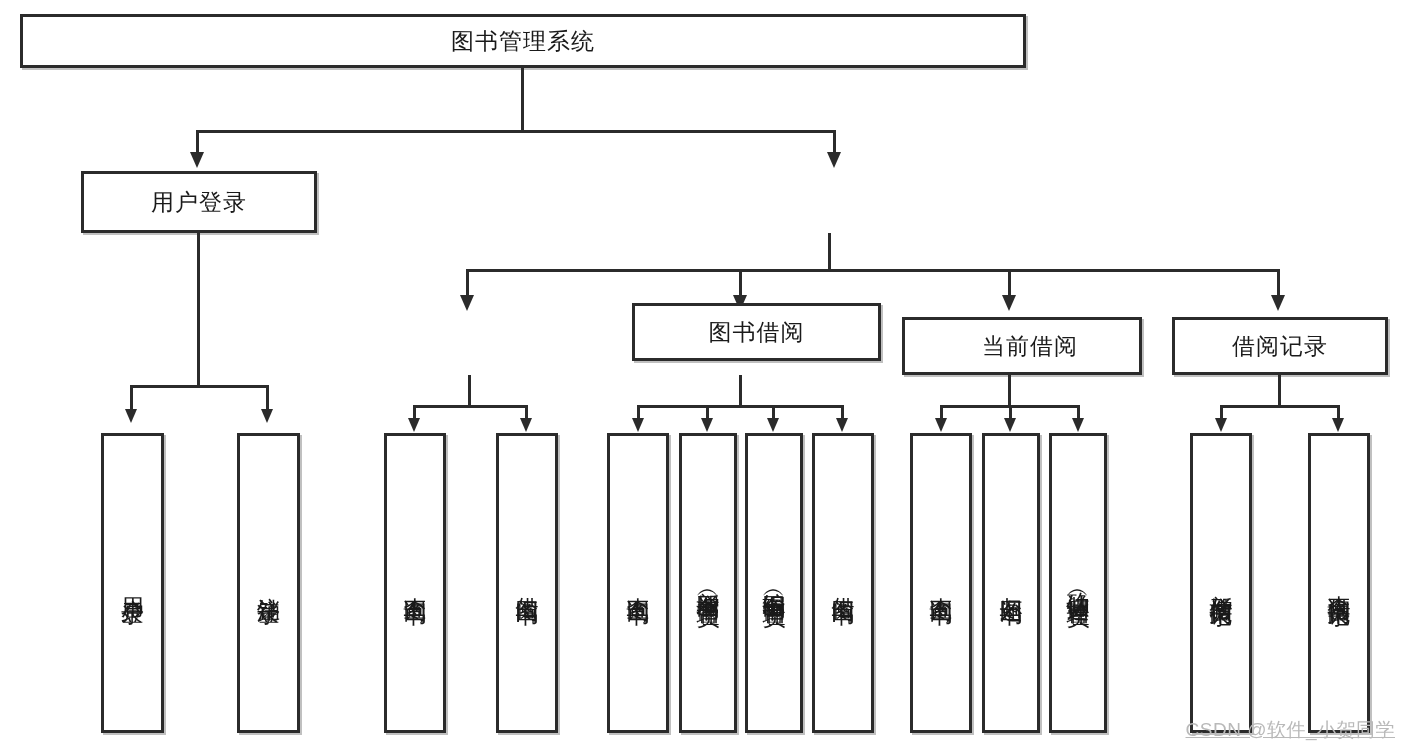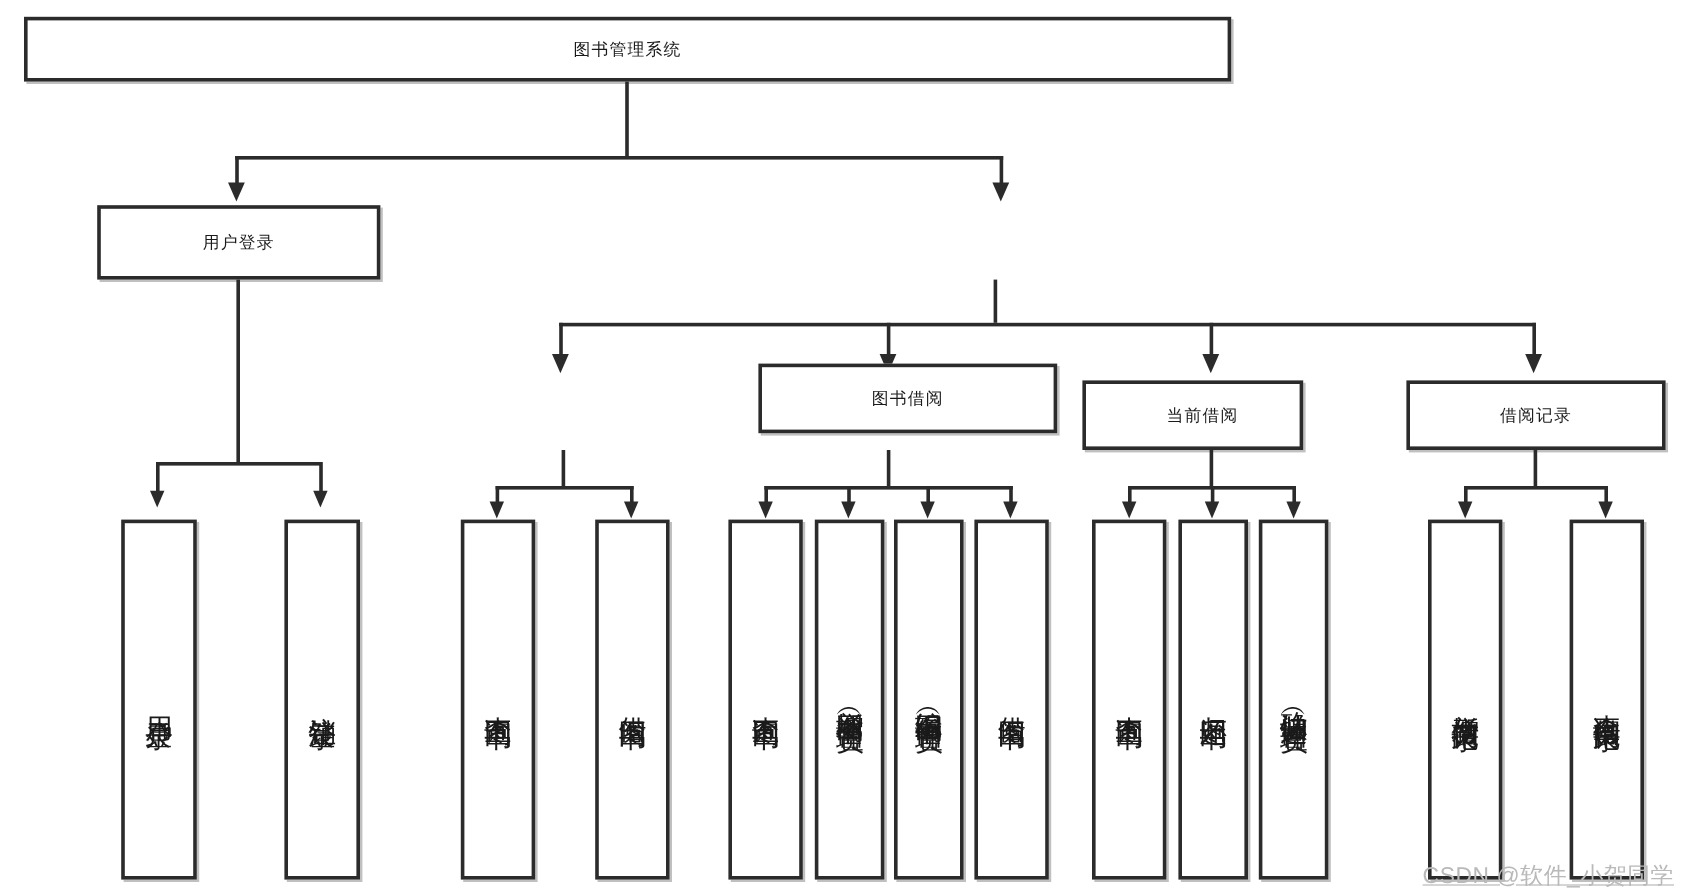--- a/index.html
+++ b/index.html
@@ -26,21 +26,21 @@
     display: flex;
     align-items: center;
     justify-content: center;
     color: #1a1a1a;
     box-shadow: 2px 2px 0 rgba(140,140,140,0.55);
   }
   .node.root {
     border-width: 3px;
   }
   .node .lbl-h {
-    font-size: 14px;
+    font-size: 23px;
     line-height: 1.15;
     letter-spacing: 1px;
     white-space: nowrap;
     text-align: center;
   }
   .node.leaf {
     border-width: 3px;
     align-items: center;
     justify-content: center;
     padding: 6px 0;
@@ -129,21 +129,21 @@
 
   <div class="conn vline" style="left:1008px; top:269px; width:3px; height:28px;"></div>
   <div class="arrow" style="left:1002px; top:295px;"></div>
 
   <div class="conn vline" style="left:1277px; top:269px; width:3px; height:28px;"></div>
   <div class="arrow" style="left:1271px; top:295px;"></div>
 
   <div class="node" style="left:632px; top:303px; width:249px; height:58px;">
     <span class="lbl-h">图书借阅</span>
   </div>
-  <div class="node" style="left:902px; top:317px; width:184px; height:58px;padding-left:16px;">
+  <div class="node" style="left:902px; top:317px; width:240px; height:58px;padding-left:16px;">
     <span class="lbl-h">当前借阅</span>
   </div>
   <div class="node" style="left:1172px; top:317px; width:216px; height:58px;">
     <span class="lbl-h">借阅记录</span>
   </div>
 
   <div class="conn vline" style="left:468px; top:375px; width:3px; height:30px;"></div>
   <div class="conn hline" style="left:413px; top:405px; width:115px; height:3px;"></div>
   <div class="conn vline" style="left:413px; top:405px; width:3px; height:15px;"></div>
   <div class="arrow small" style="left:408px; top:418px;"></div>

